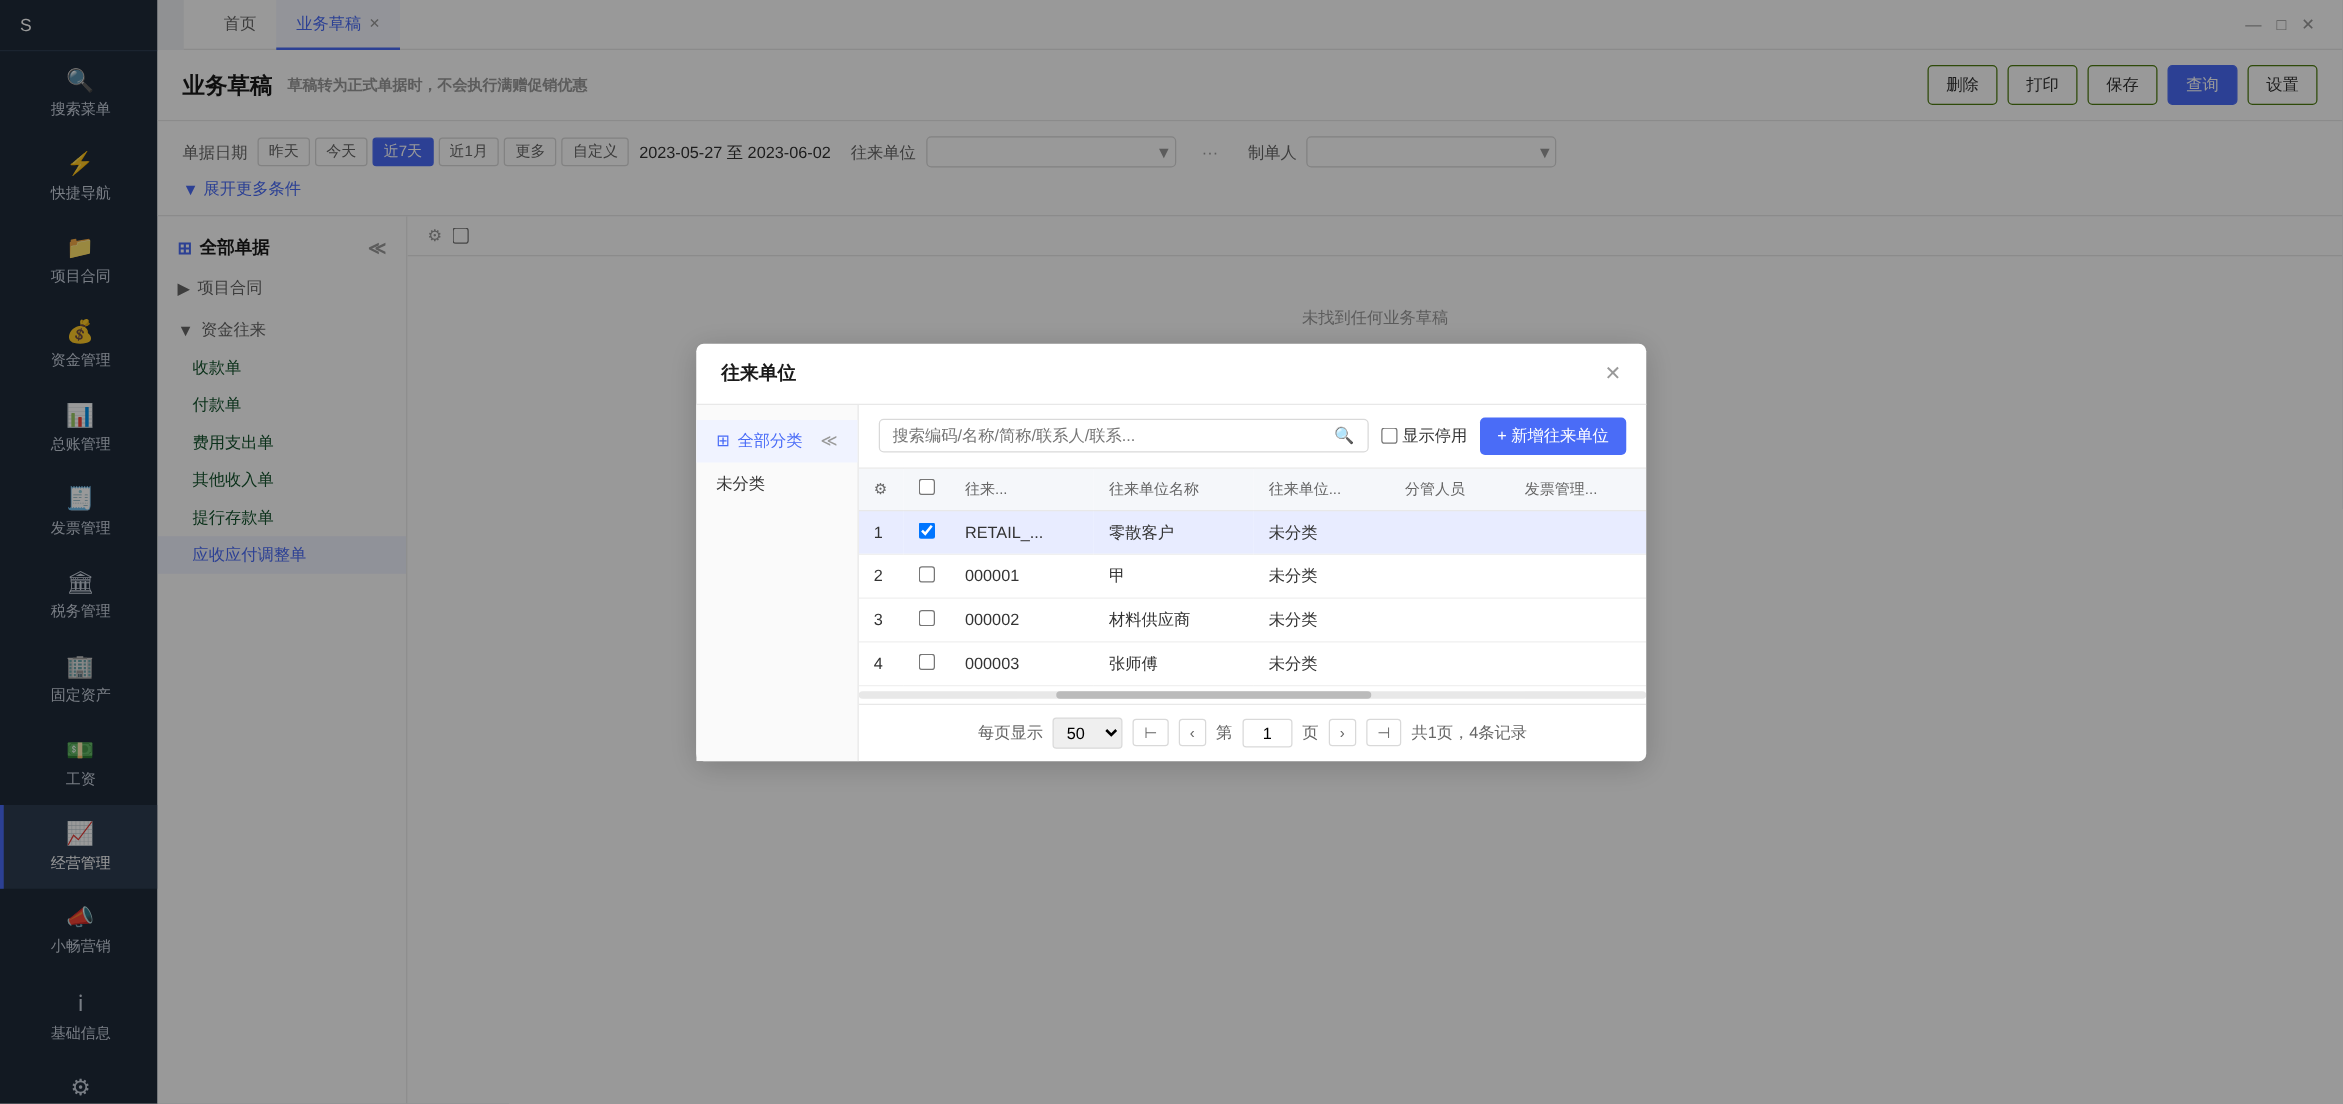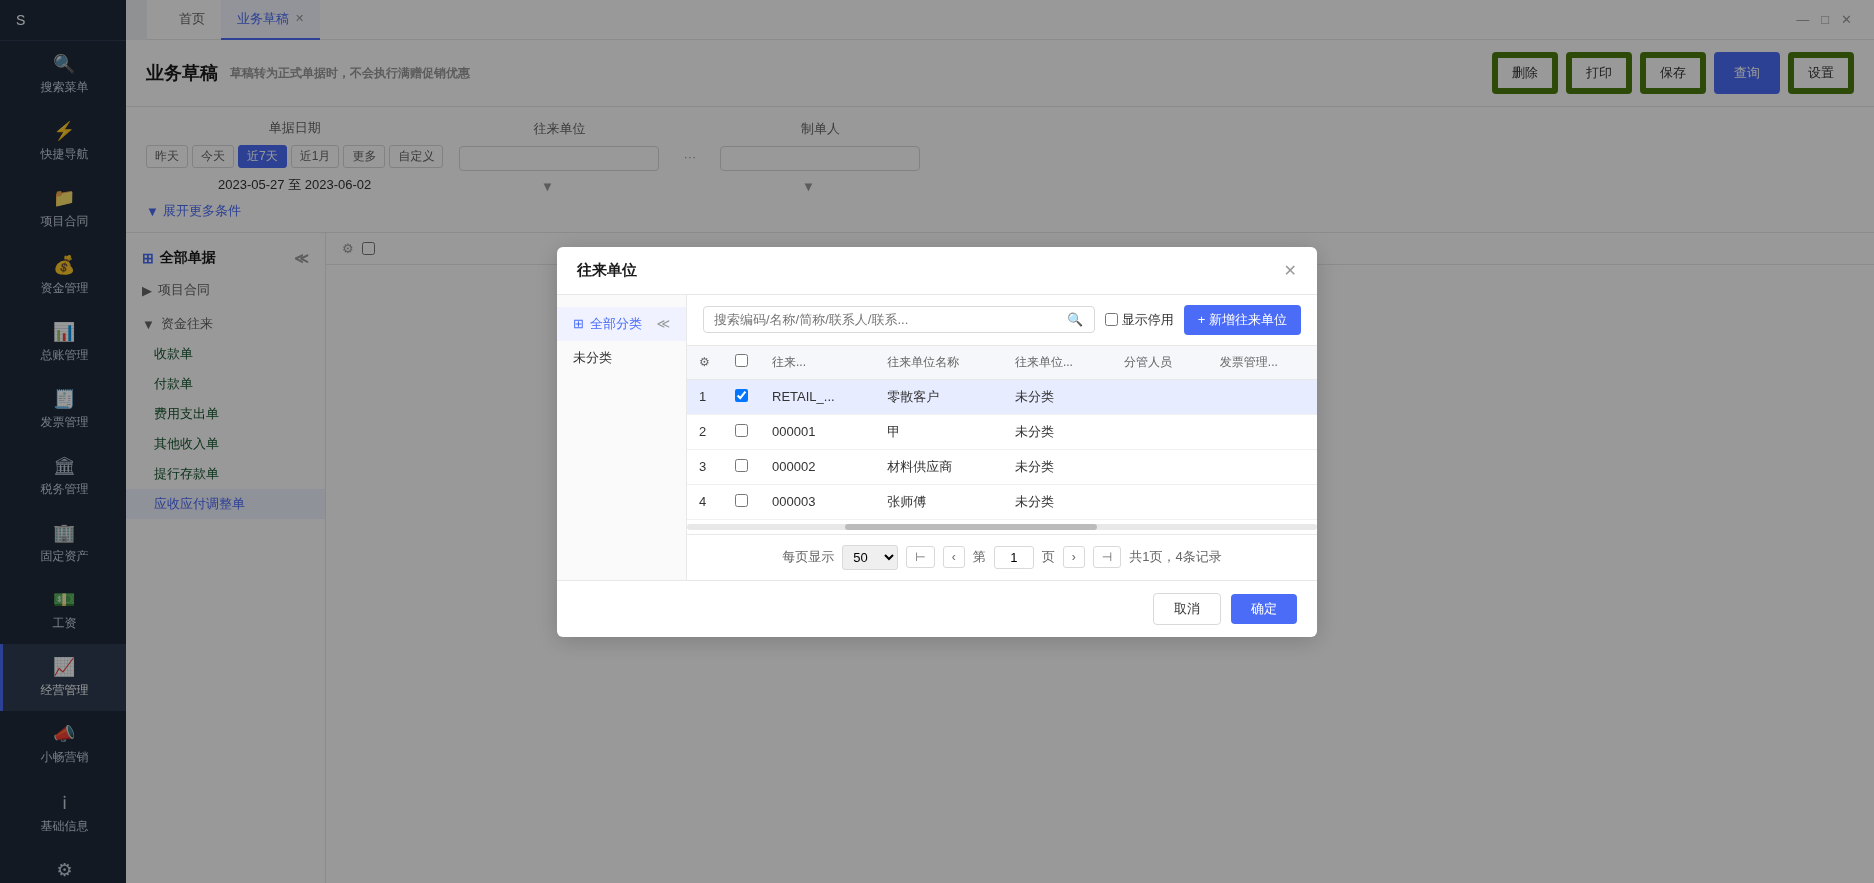--- a/index.html
+++ b/index.html
@@ -79,31 +79,31 @@
       padding: 12px 20px;
       display: flex;
       align-items: center;
       justify-content: space-between;
       border-bottom: 1px solid #e8e8e8;
     }
     .page-title-area { display: flex; align-items: center; gap: 12px; }
     .page-title { font-size: 18px; font-weight: 600; color: #1a1a1a; }
     .page-subtitle { font-size: 12px; color: #999; font-weight: bold; }
     .header-actions { display: flex; align-items: center; gap: 8px; }
-    .btn { padding: 6px 14px; border-radius: 4px; cursor: pointer; font-size: 13px; border: 6px solid #4d7c0f; background: #fff; color: #333; }
+    .btn { padding: 6px 14px; border-radius: 4px; cursor: pointer; font-size: 13px; border: 1px solid #4d7c0f; background: #fff; color: #333; }
     .btn-primary { background: #4a6cf7; color: #fff; border-color: #4a6cf7; }
 
     
     .filter-area {
       background: #fff;
       padding: 12px 20px;
       border-bottom: 1px solid #e8e8e8;
     }
     .filter-row { display: flex; align-items: center; gap: 16px; flex-wrap: wrap; }
-    .filter-item { display: flex; align-items: center; gap: 8px; flex-direction: column; }
+    .filter-item { display: flex; align-items: center; gap: 8px; }
     .filter-label { color: #666; font-size: 13px; white-space: nowrap; }
     .date-btns { display: flex; gap: 4px; align-items: flex-end; }
     .date-btn { padding: 2px 8px; font-size: 12px; cursor: pointer; border: 1px solid #d9d9d9; border-radius: 3px; background: #fff; color: #666; }
     .date-btn.active { background: #4a6cf7; color: #fff; border-color: #4a6cf7; }
     .filter-input { border: 1px solid #d9d9d9; border-radius: 4px; padding: 4px 10px; font-size: 13px; width: 180px; }
     .expand-btn { color: #4a6cf7; cursor: pointer; font-size: 13px; display: flex; align-items: center; gap: 4px; }
 
     
     .content-body {
       display: flex;
@@ -565,18 +565,14 @@
           <input class="page-input" type="text" value="1" style="">
           <span>页</span>
           <button class="page-btn">›</button>
           <button class="page-btn">⊣</button>
           <span>共1页，4条记录</span>
         </div>
 
       </div>
     </div>
 
-    <div class="modal-footer">
-      <button class="btn-cancel">取消</button>
-      <button class="btn-confirm">确定</button>
-    </div>
   </div>
 </div>
 
 </body></html>

